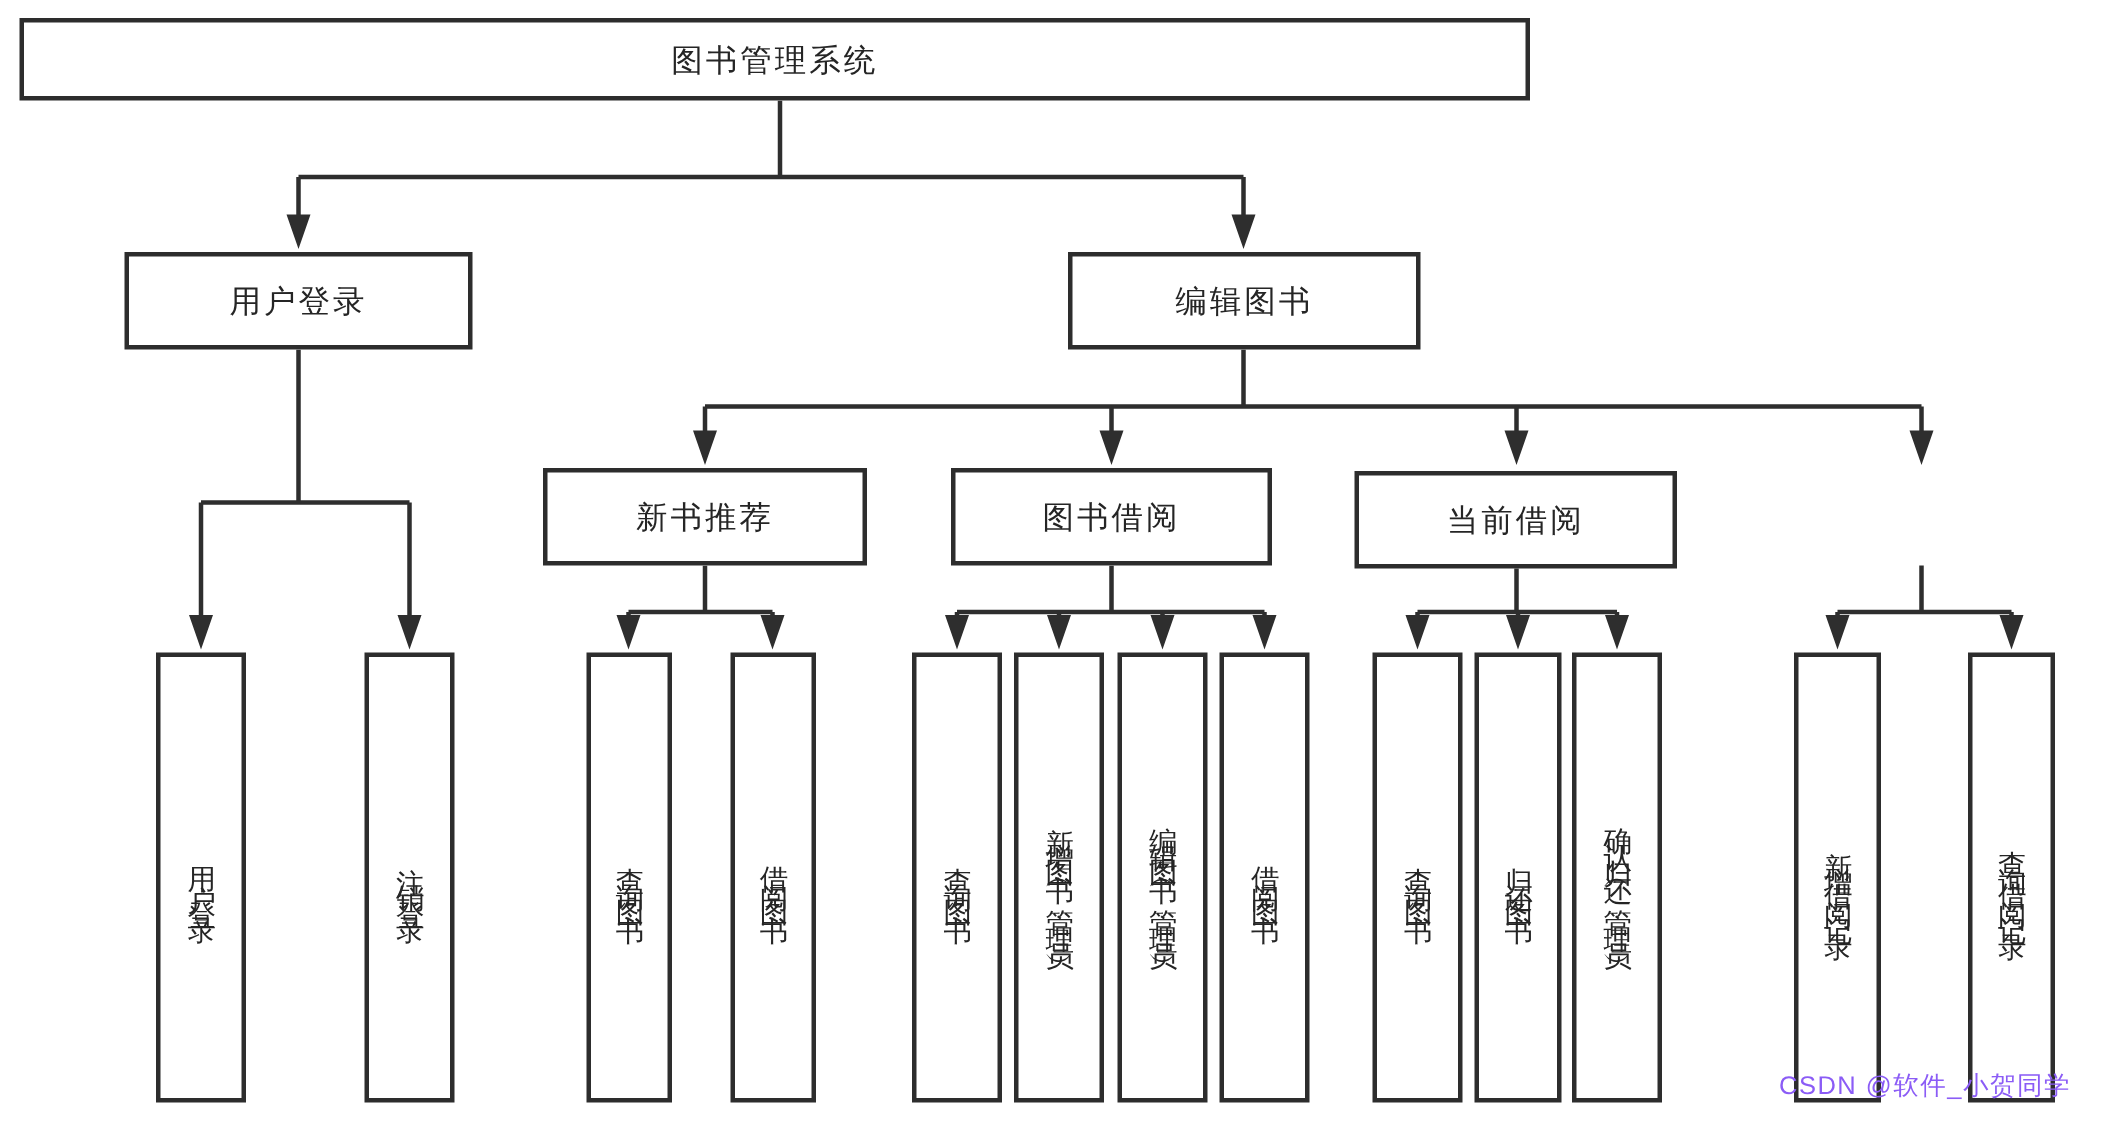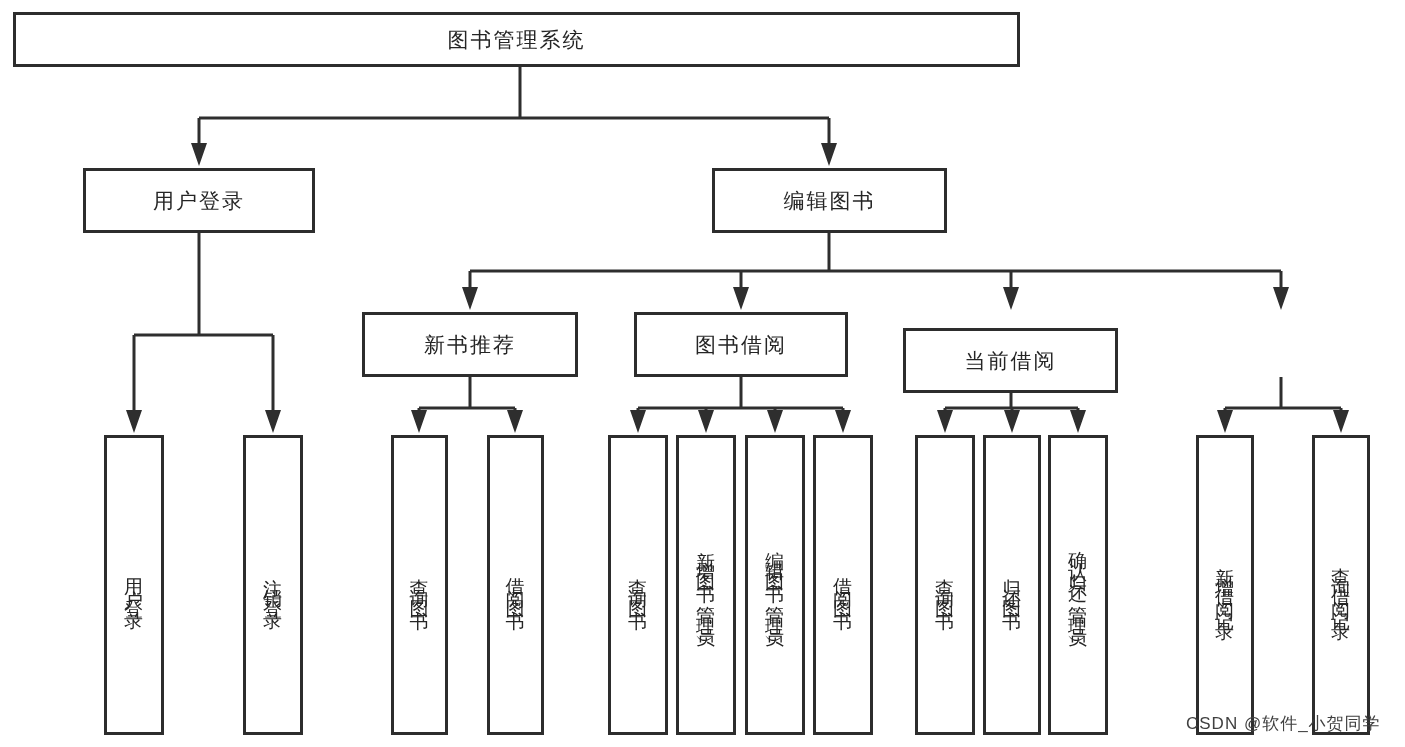--- a/index.html
+++ b/index.html
@@ -27,21 +27,21 @@
     font-size:19px;
     line-height:1;
     letter-spacing:11px;
     color:#252525;
   }
   .watermark{
     position:absolute;
     left:1186px;top:712px;
     font-size:17px;
     letter-spacing:1px;
-    color:#404040;
+    color:#8b5cf6;
     white-space:nowrap;
   }
 </style>
 </head>
 <body>
 
 <div class="canvas">
 
   <svg class="connectors" width="1405" height="747" viewBox="0 0 1405 747" aria-hidden="true">
 
@@ -110,21 +110,21 @@
   <div class="node hbox" style="left:712px;top:168px;width:235px;height:65px">
     <span>编辑图书</span>
   </div>
 
   <div class="node hbox" style="left:362px;top:312px;width:216px;height:65px">
     <span>新书推荐</span>
   </div>
   <div class="node hbox" style="left:634px;top:312px;width:214px;height:65px">
     <span>图书借阅</span>
   </div>
-  <div class="node hbox" style="left:903px;top:328px;width:215px;height:65px">
+  <div class="node hbox" style="left:903px;top:314px;width:215px;height:65px">
     <span>当前借阅</span>
   </div>
 
   <div class="node vbox" style="left:104px;width:60px">
     <span class="vtext">用户登录</span>
   </div>
   <div class="node vbox" style="left:243px;width:60px">
     <span class="vtext">注销登录</span>
   </div>
 

